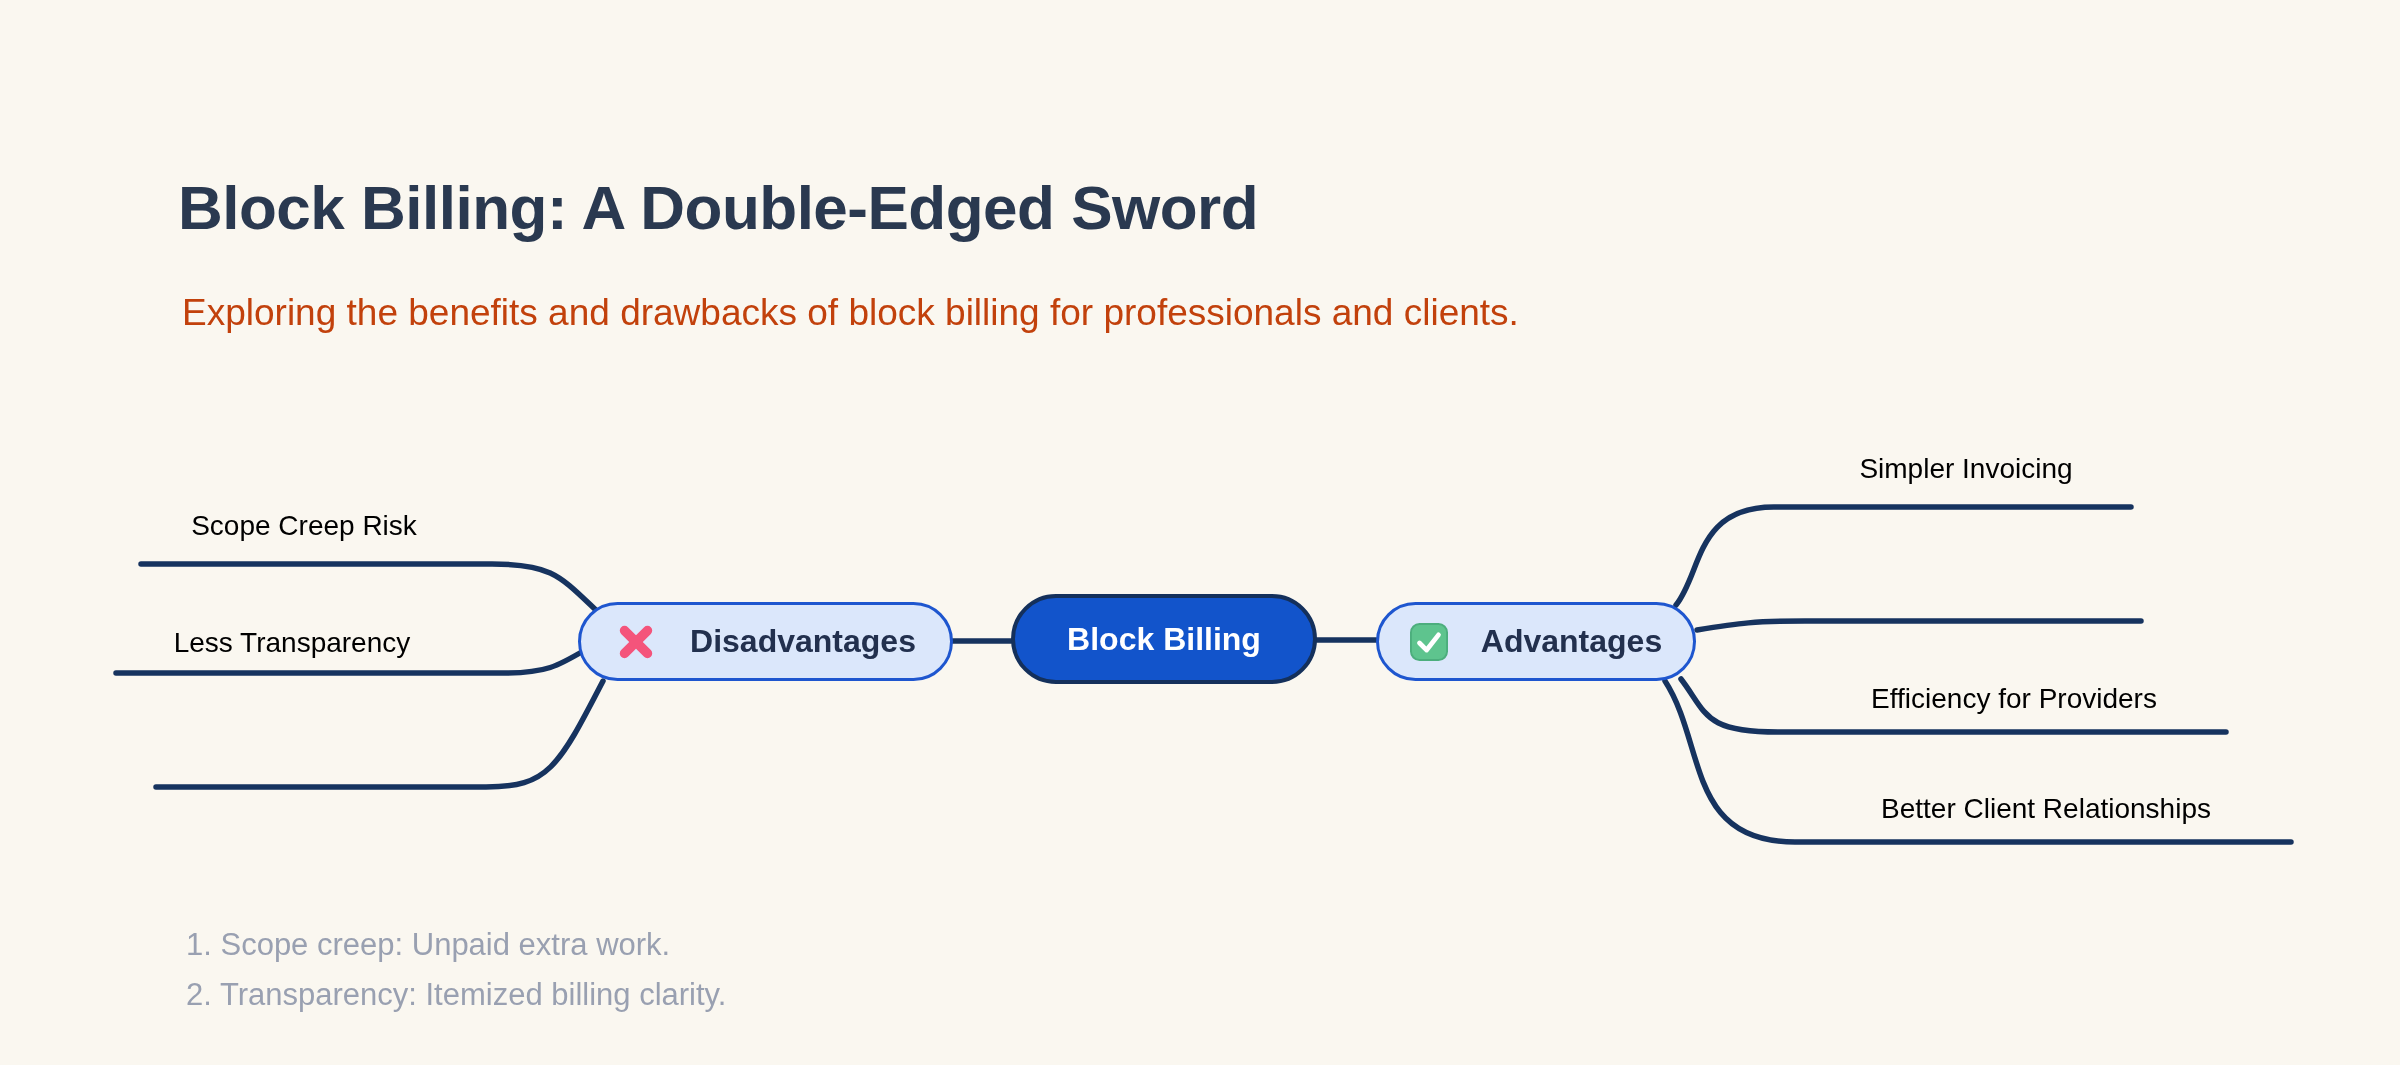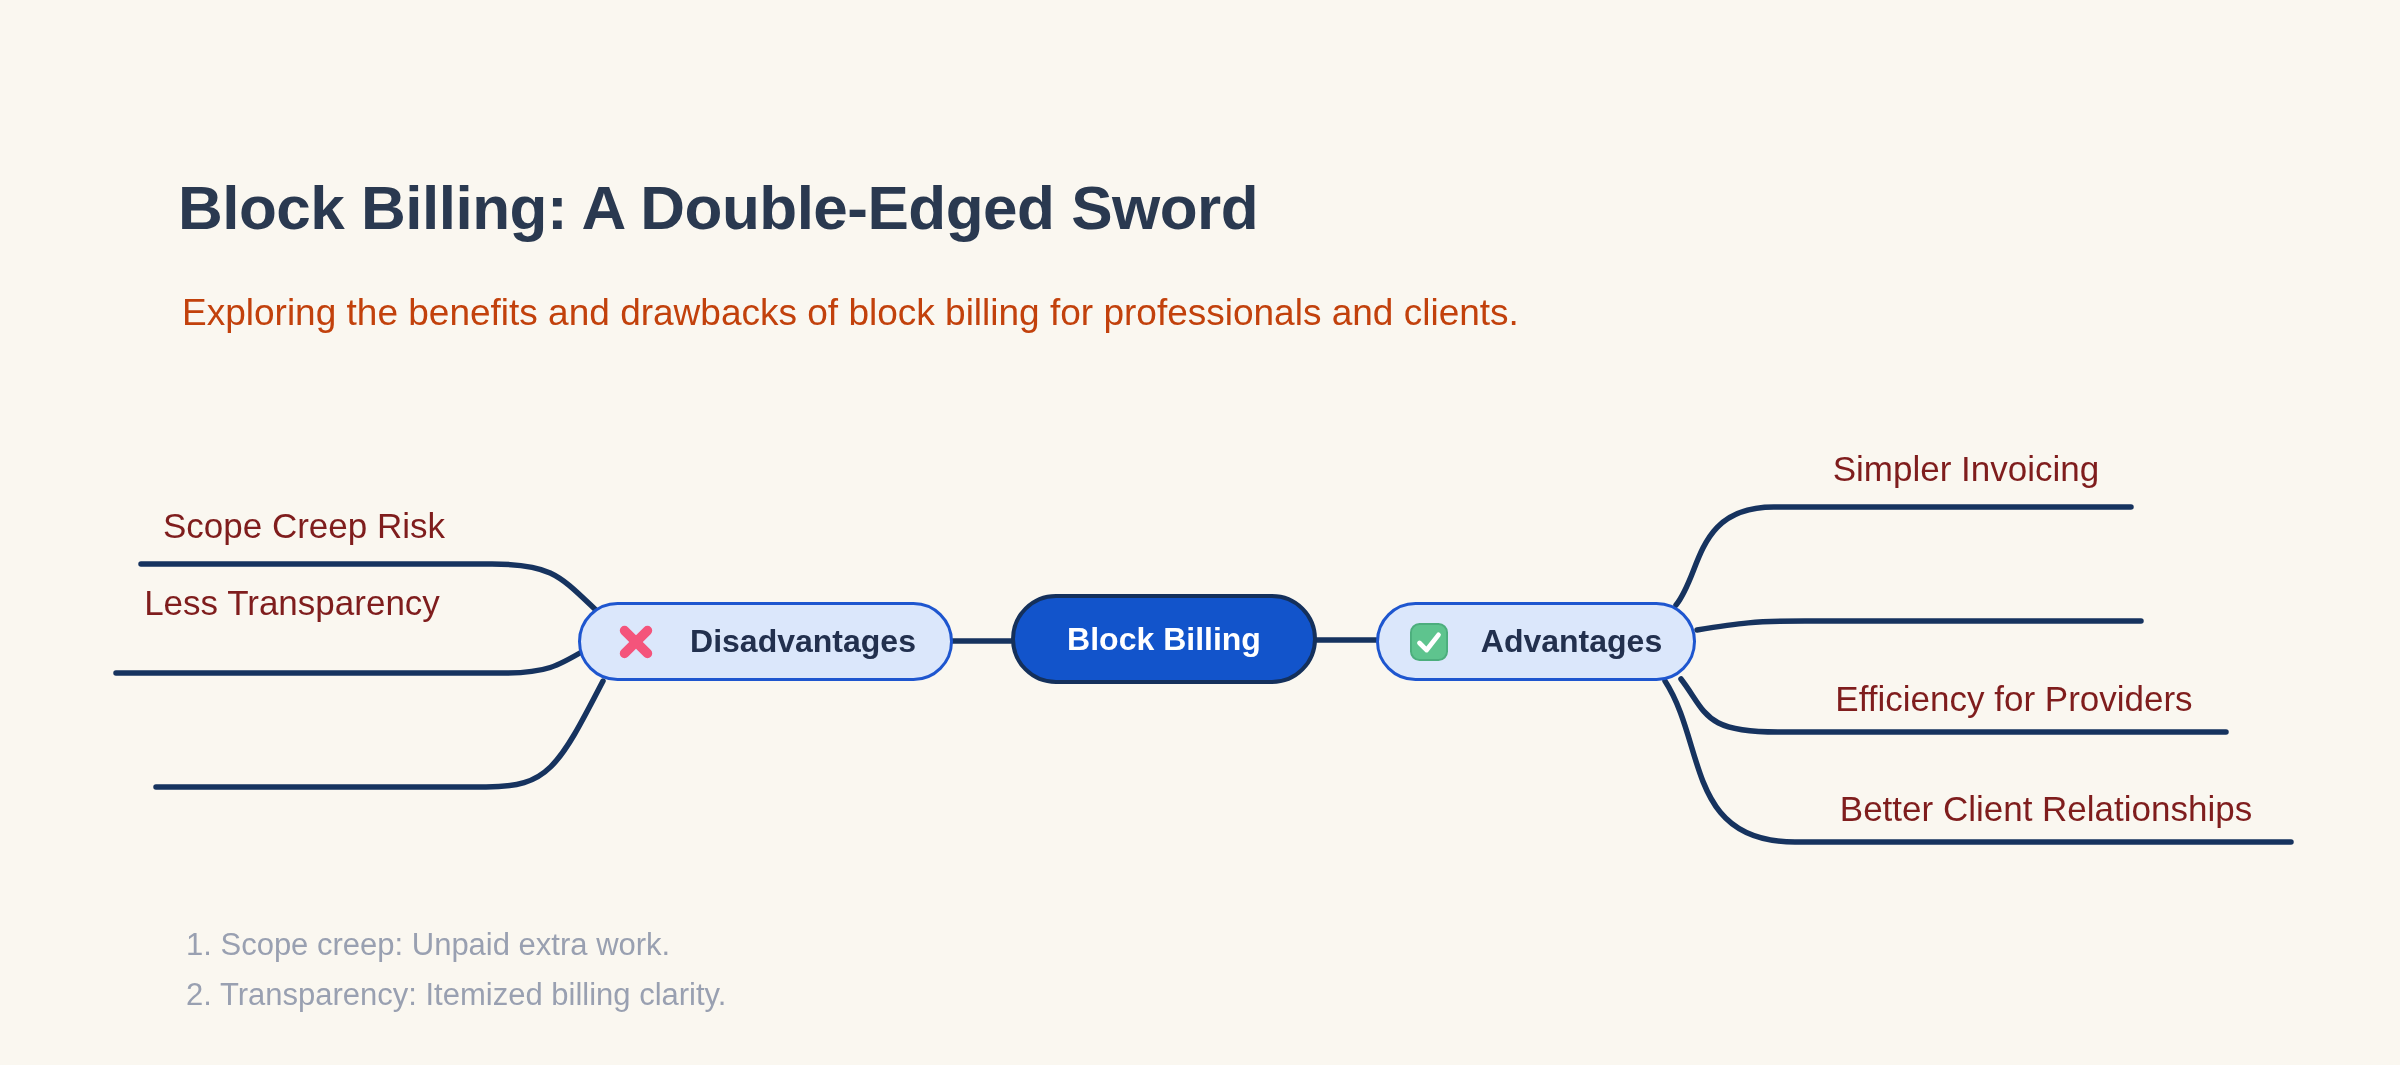--- a/index.html
+++ b/index.html
@@ -46,25 +46,25 @@
   .pill-root-pos{left:1011px;top:594px;width:306px;height:90px;}
   .pill-advantages{left:1376px;top:602px;width:320px;height:79px;}
   .pill-label{
     font-size:32px;font-weight:700;color:#22304E;white-space:nowrap;
   }
   .pill-root .pill-label{color:#FFFFFF;}
   .node-icon{flex:0 0 auto;display:block;}
   
   .leaf{
     position:absolute;
-    font-size:35px;font-weight:500;color:#7f1d1d;
+    font-size:28px;font-weight:500;color:#000000;
     text-align:center;white-space:nowrap;line-height:46px;
   }
   .leaf-l0{left:124px;top:503px;width:360px;text-align:center;}
-  .leaf-l1{left:112px;top:580px;width:360px;}
+  .leaf-l1{left:112px;top:620px;width:360px;}
   .leaf-l2{left:133px;top:727px;width:360px;}
   .leaf-r0{left:1786px;top:446px;width:360px;}
   .leaf-r1{left:1793px;top:562px;width:360px;}
   .leaf-r2{left:1814px;top:676px;width:400px;}
   .leaf-r3{left:1821px;top:786px;width:450px;}
   
   .footnotes{
     position:absolute;left:186px;top:920px;
     font-size:31px;line-height:50px;color:#99A0B1;
   }

